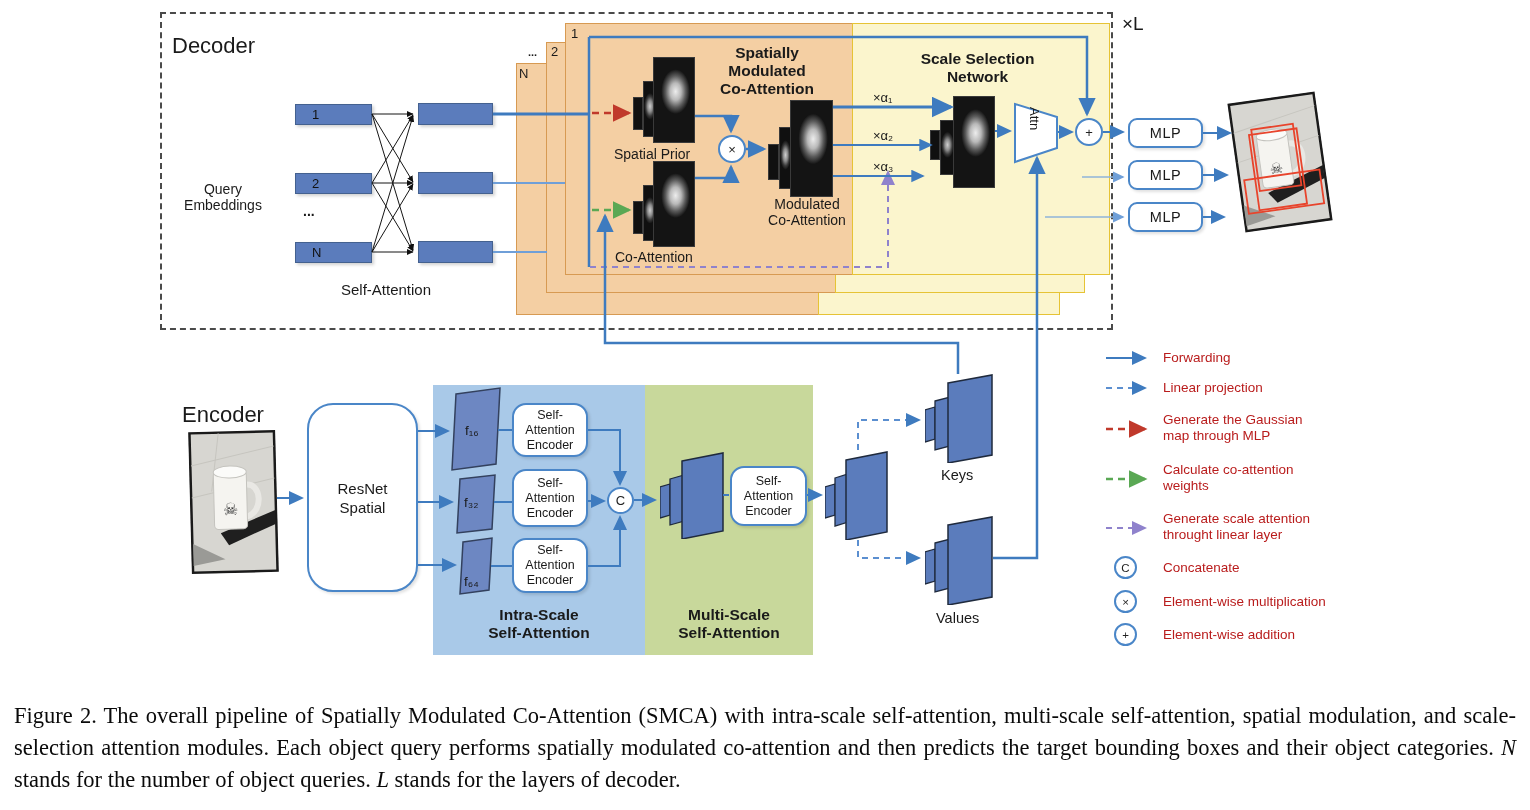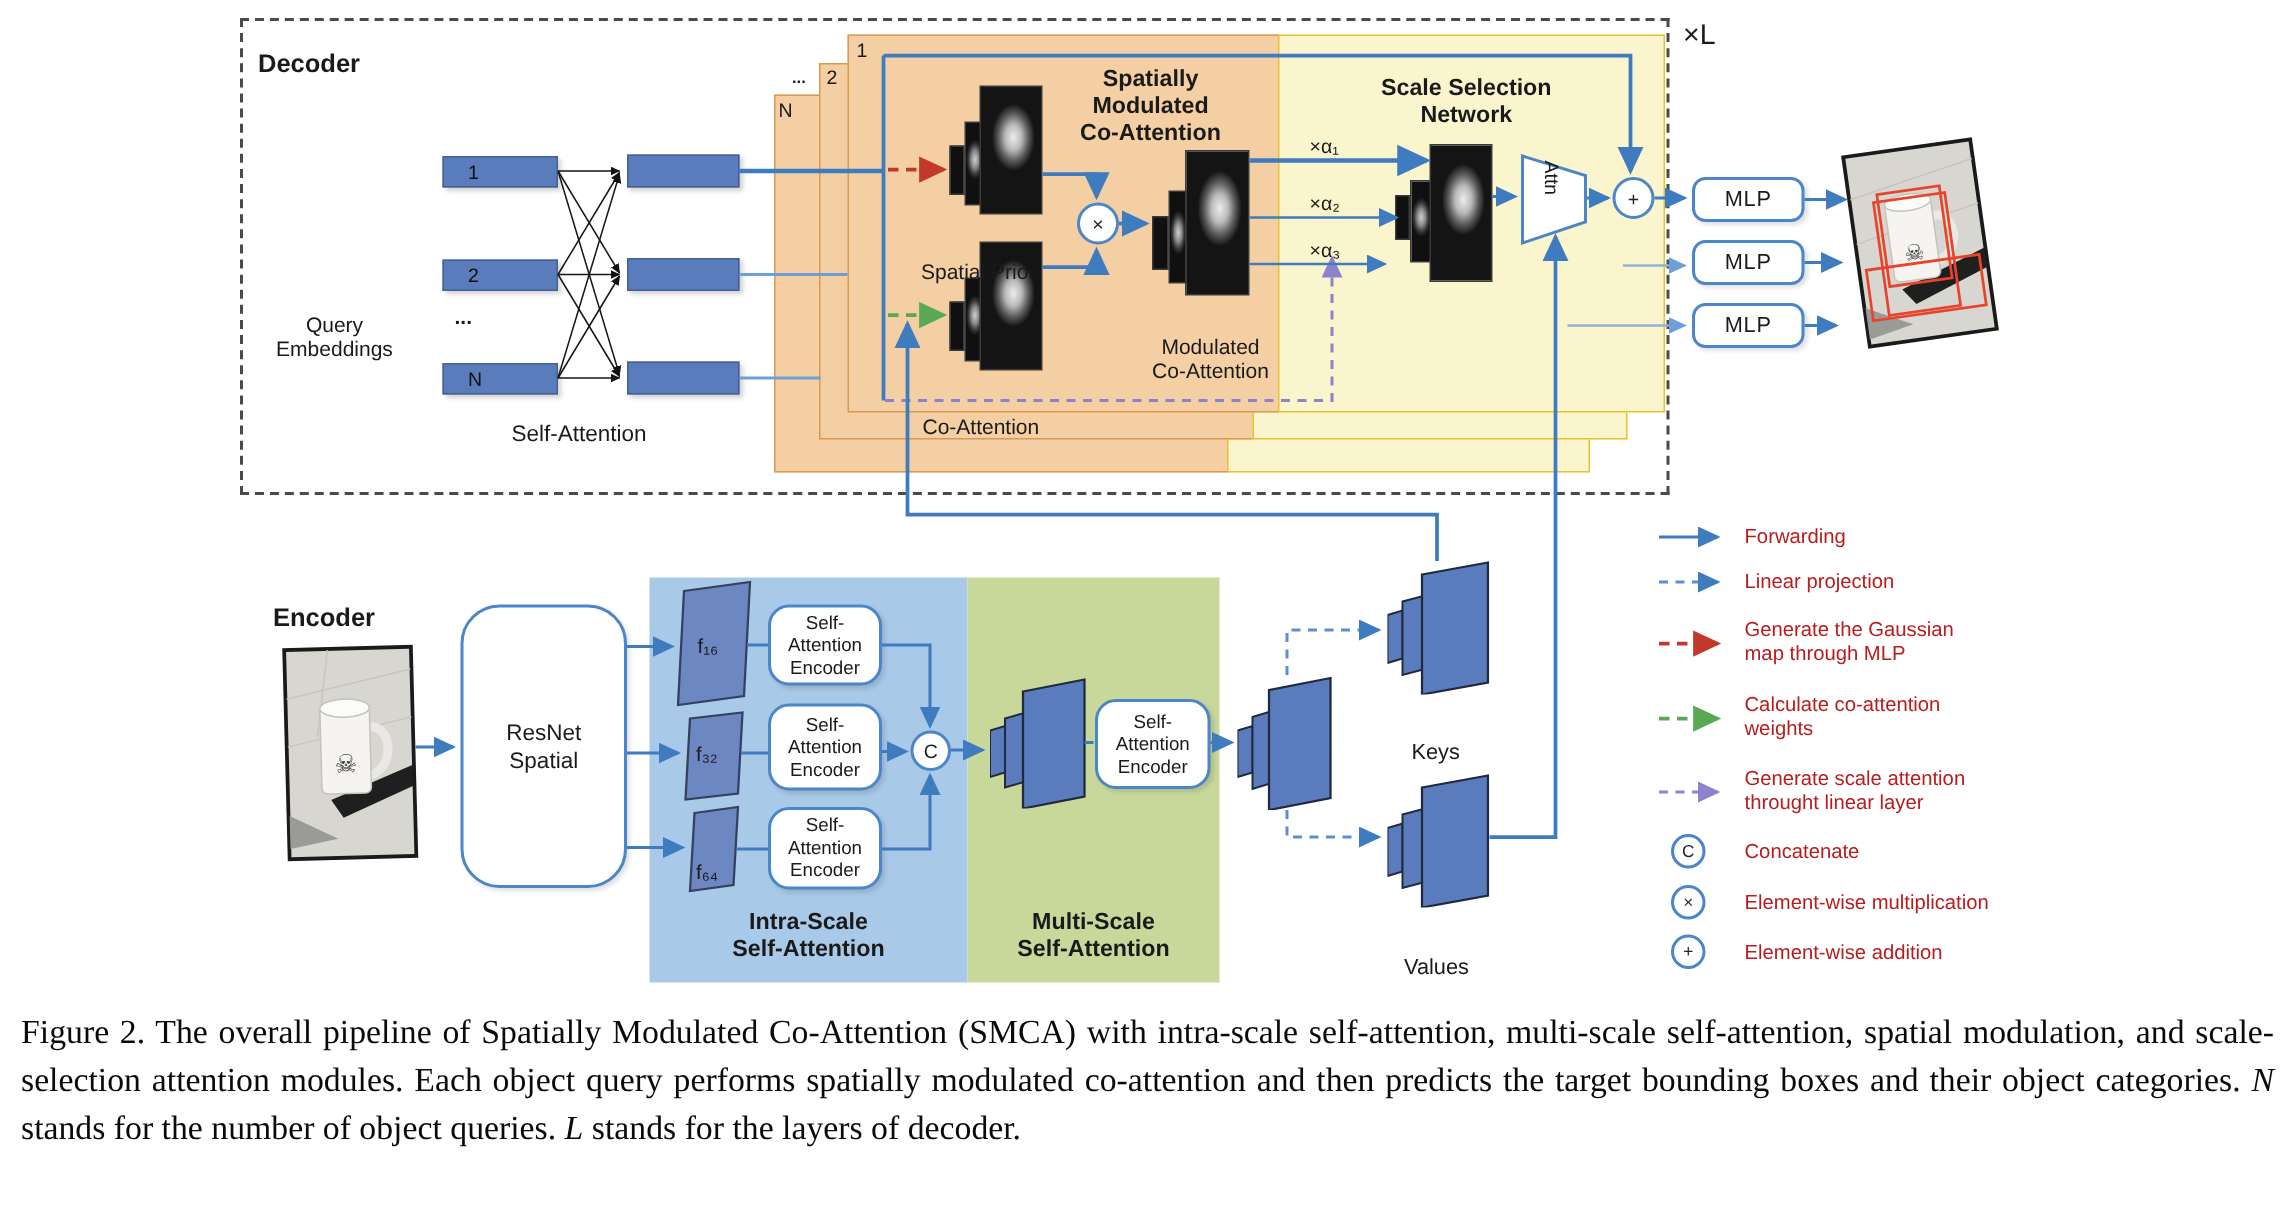--- a/index.html
+++ b/index.html
@@ -27,27 +27,27 @@
   .opcirc{position:absolute;background:#fff;border:2px solid #4a86c8;border-radius:50%;
           box-sizing:border-box;display:flex;align-items:center;justify-content:center;
           font-size:13px;color:#222;}
   
   .am{position:absolute;background:#101010;border:1px solid #3a3a3a;box-sizing:border-box;}
   .amblob{background:
      radial-gradient(ellipse 46% 34% at 54% 40%, #ededed 0%, #b9b9b9 30%, #5a5a5a 55%, #141414 78%);}
   .amblob2{background:
      radial-gradient(ellipse 60% 30% at 50% 45%, #cfcfcf 0%, #8a8a8a 35%, #3a3a3a 60%, #101010 82%);}
   
-  .sectitle{font-size:17px;font-weight:bold;}
+  .sectitle{font-size:22px;font-weight:normal;}
   .ptitle{font-size:15.5px;font-weight:bold;line-height:18px;}
-  .lbl{font-size:14px;line-height:16px;margin-top:27px;}
+  .lbl{font-size:14px;line-height:16px;}
   .legtext{font-size:13.5px;line-height:16px;color:#b91c1c;}
   .attntxt{writing-mode:vertical-rl;font-size:13px;}
   
-  #caption{position:absolute;left:14px;top:672px;width:1502px;
+  #caption{position:absolute;left:14px;top:700px;width:1502px;
            font-family:"Liberation Serif","DejaVu Serif",serif;font-size:22.5px;
            line-height:32px;color:#0a0a0a;text-align:justify;}
   #caption .it{font-style:italic;}
   
   .photo{position:absolute;}
   svg{display:block;}
 </style>
 </head>
 <body>
 

